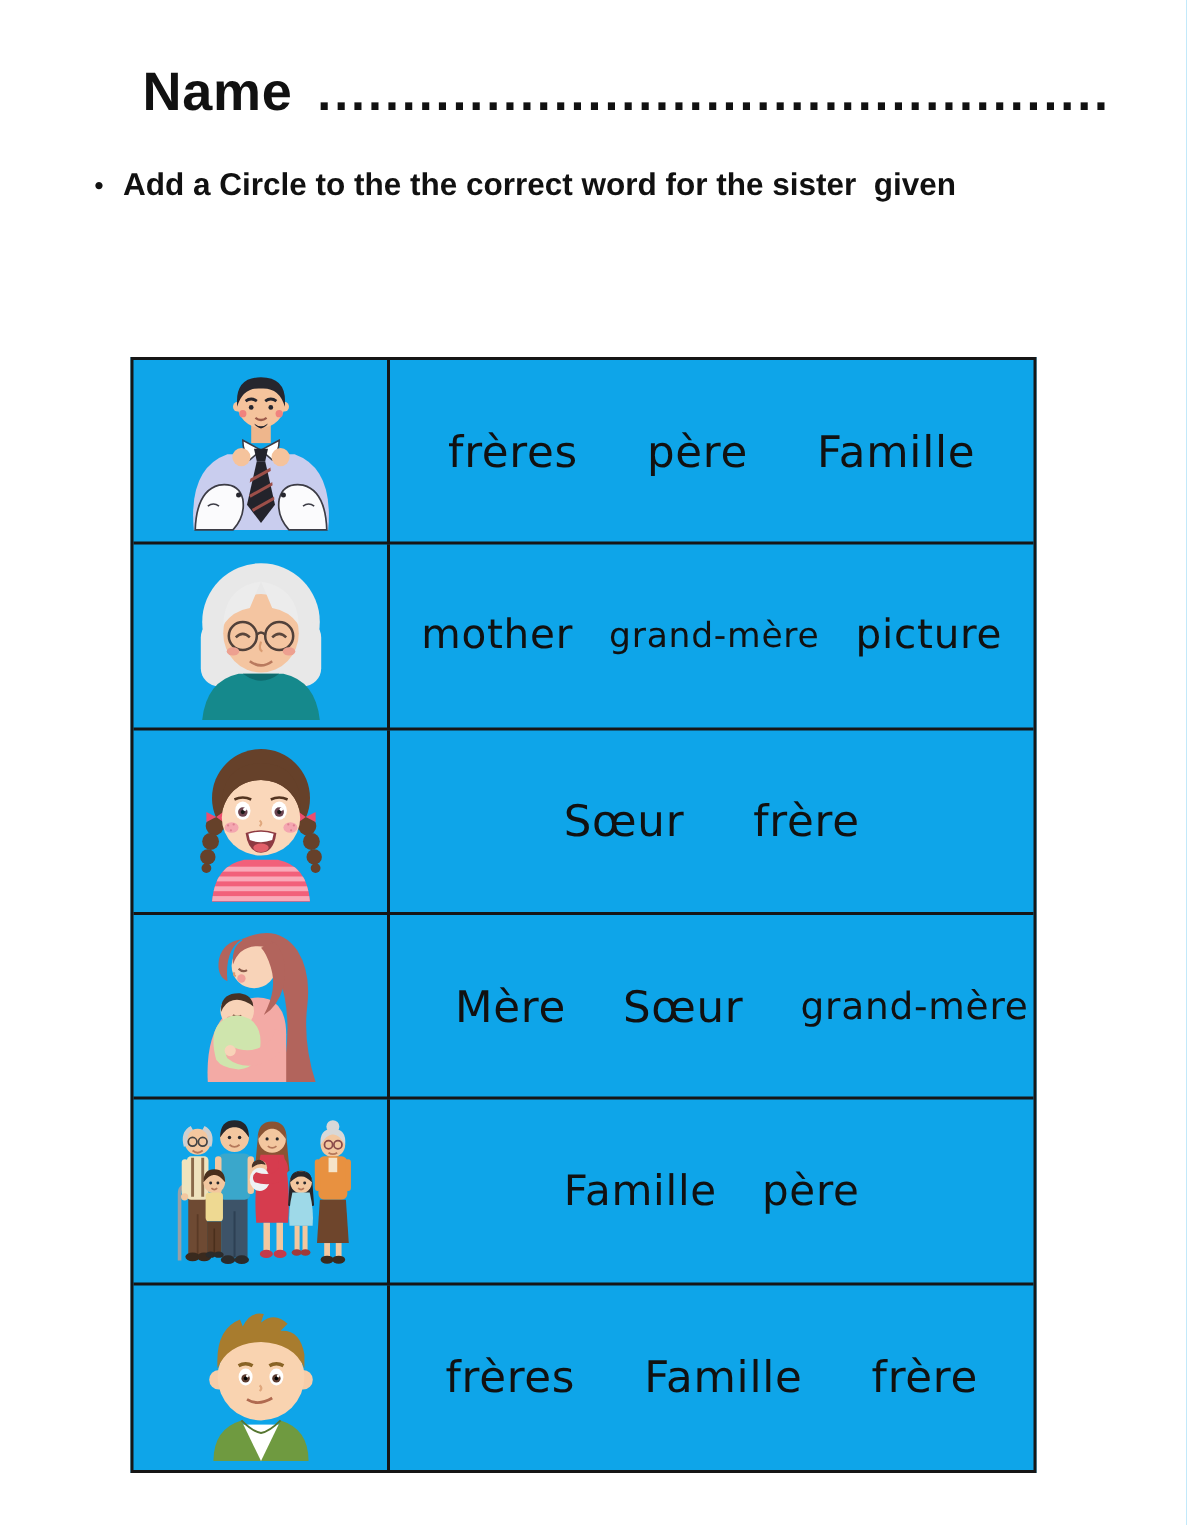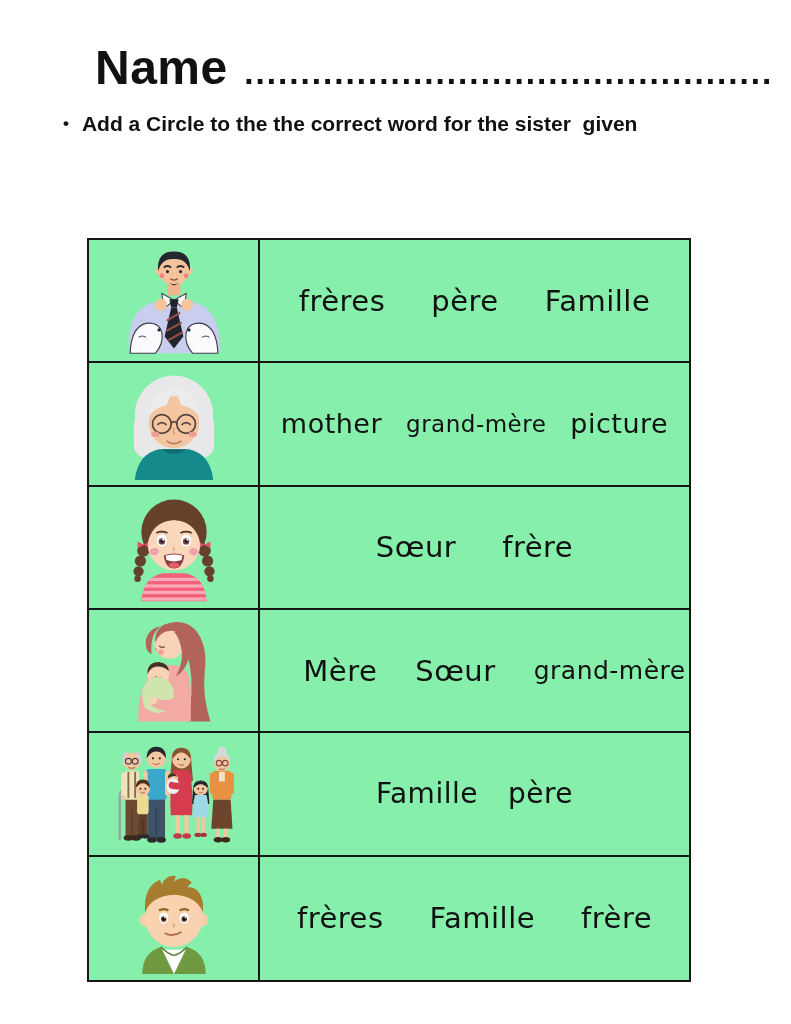--- a/index.html
+++ b/index.html
@@ -7,42 +7,42 @@
   body {
     width:791px; height:1024px; position:relative;
     font-family:"Liberation Sans", sans-serif; color:#111111;
   }
   
   .name-row {
     position:absolute; left:95px; top:40px;
     display:flex; align-items:baseline; white-space:nowrap;
   }
   .name-label {
-    font-size:48px; font-weight:bold; letter-spacing:0.5px;
+    font-size:36px; font-weight:bold; letter-spacing:0.5px;
     font-family:"Liberation Sans", sans-serif;
   }
   .name-dots {
     font-size:27px; font-weight:bold; margin-left:16px; letter-spacing:1px;
     max-width:530px; overflow:hidden;
     font-family:"DejaVu Sans", sans-serif;
   }
   .instruction-row {
     position:absolute; left:63px; top:110px;
     display:flex; align-items:flex-start; gap:13px;
     font-size:21px; font-weight:bold;
   }
   .bullet-glyph { font-size:17px; line-height:28px; }
   .instruction-text { white-space:pre-wrap; line-height:27px; width:660px; }
 
   
   .worksheet-table {
     position:absolute; left:87px; top:238px; width:604px; height:744px;
     border:2.5px solid #161616;
     display:grid; grid-template-columns:171px 1fr; grid-template-rows:repeat(6,1fr);
-    background:#86efac;
+    background:#0ea5e9;
   }
   .row { display:contents; }
   .cell {
     border-bottom:2px solid #161616;
     display:flex; align-items:center; justify-content:center;
     overflow:hidden;
   }
   .img-cell { border-right:2px solid #161616; }
   .row:last-child .cell { border-bottom:none; }
   .img-cell svg { height:112px; display:block; }

